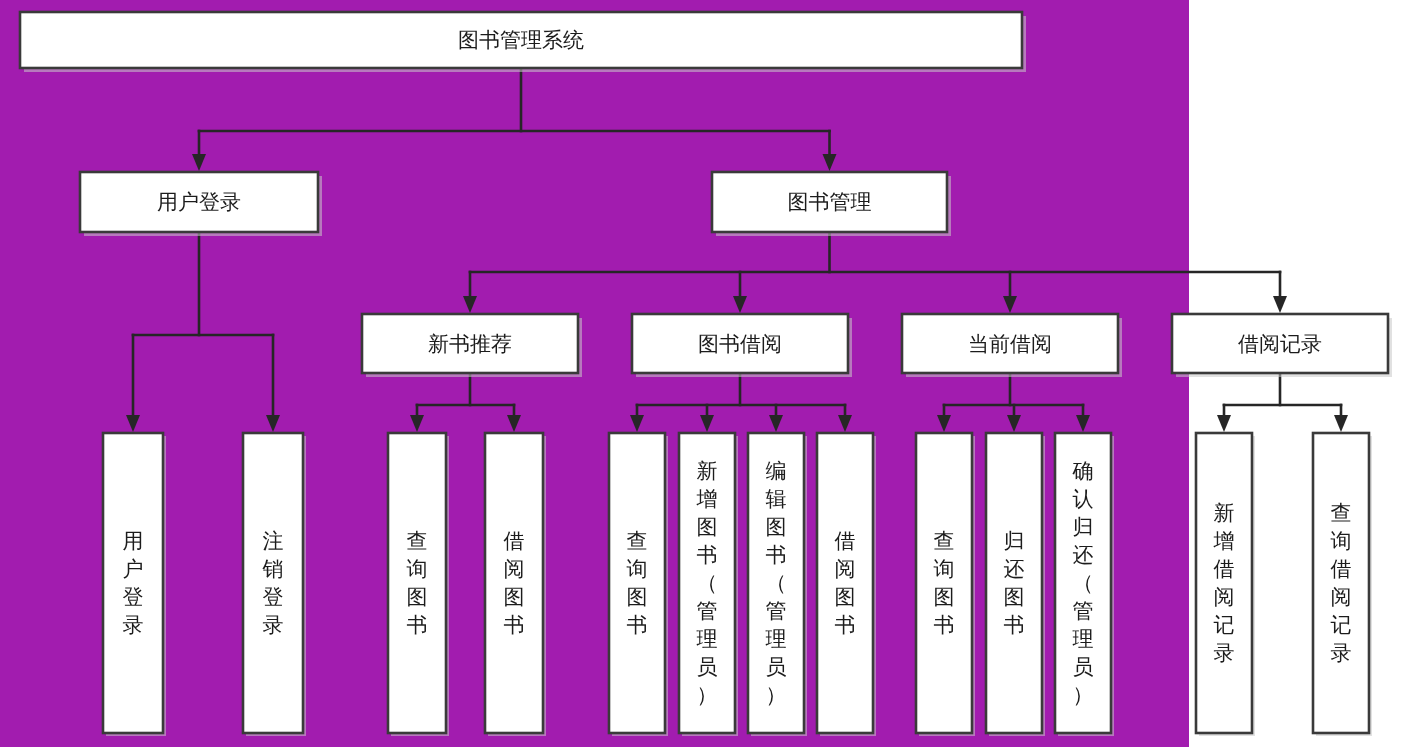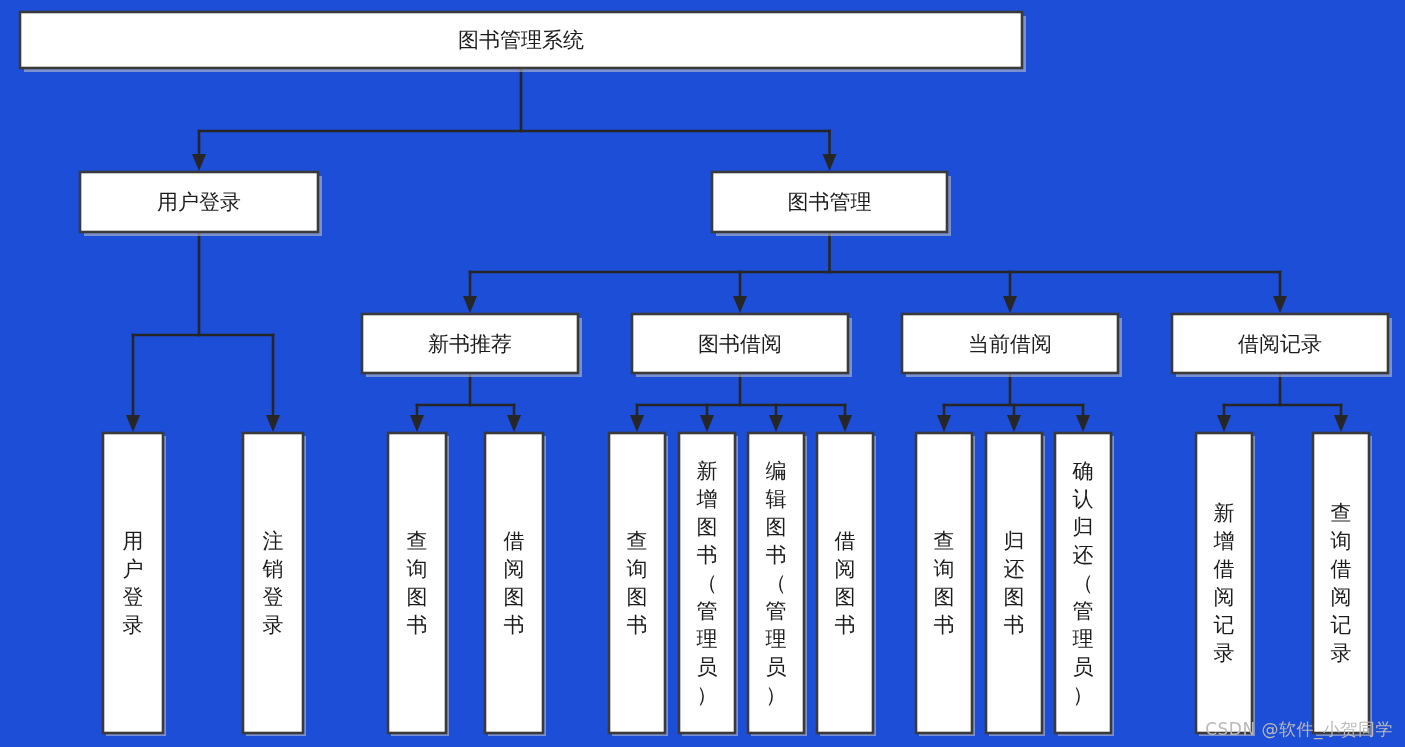--- a/index.html
+++ b/index.html
@@ -8,23 +8,23 @@
     background: #ffffff;
   }
   body {
     width: 1405px;
     height: 747px;
     font-family: "DejaVu Sans", "Liberation Sans", sans-serif;
     overflow: hidden;
   }
   #diagram-root {
     position: relative;
-    width: 1405px;
+    width: 1189px;
     height: 747px;
-    background: #1d4ed8;
+    background: #a21caf;
   }
   svg.canvas {
     position: absolute;
     left: 0;
     top: 0;
     width: 1405px;
     height: 747px;
   }
   .node-box {
     fill: #ffffff;
@@ -228,14 +228,13 @@
         </g>
         <g>
           <rect x="1316" y="436" width="56" height="300" class="node-shadow"></rect>
           <rect x="1313" y="433" width="56" height="300" class="node-box"></rect>
           <text x="1341" y="520" class="node-label-v"><tspan x="1341" dy="0">查</tspan><tspan x="1341" dy="28">询</tspan><tspan x="1341" dy="28">借</tspan><tspan x="1341" dy="28">阅</tspan><tspan x="1341" dy="28">记</tspan><tspan x="1341" dy="28">录</tspan></text>
         </g>
       </g>
 
   </svg>
 
-  <div class="watermark">CSDN @软件_小贺同学</div>
 </div>
 
 </body></html>

